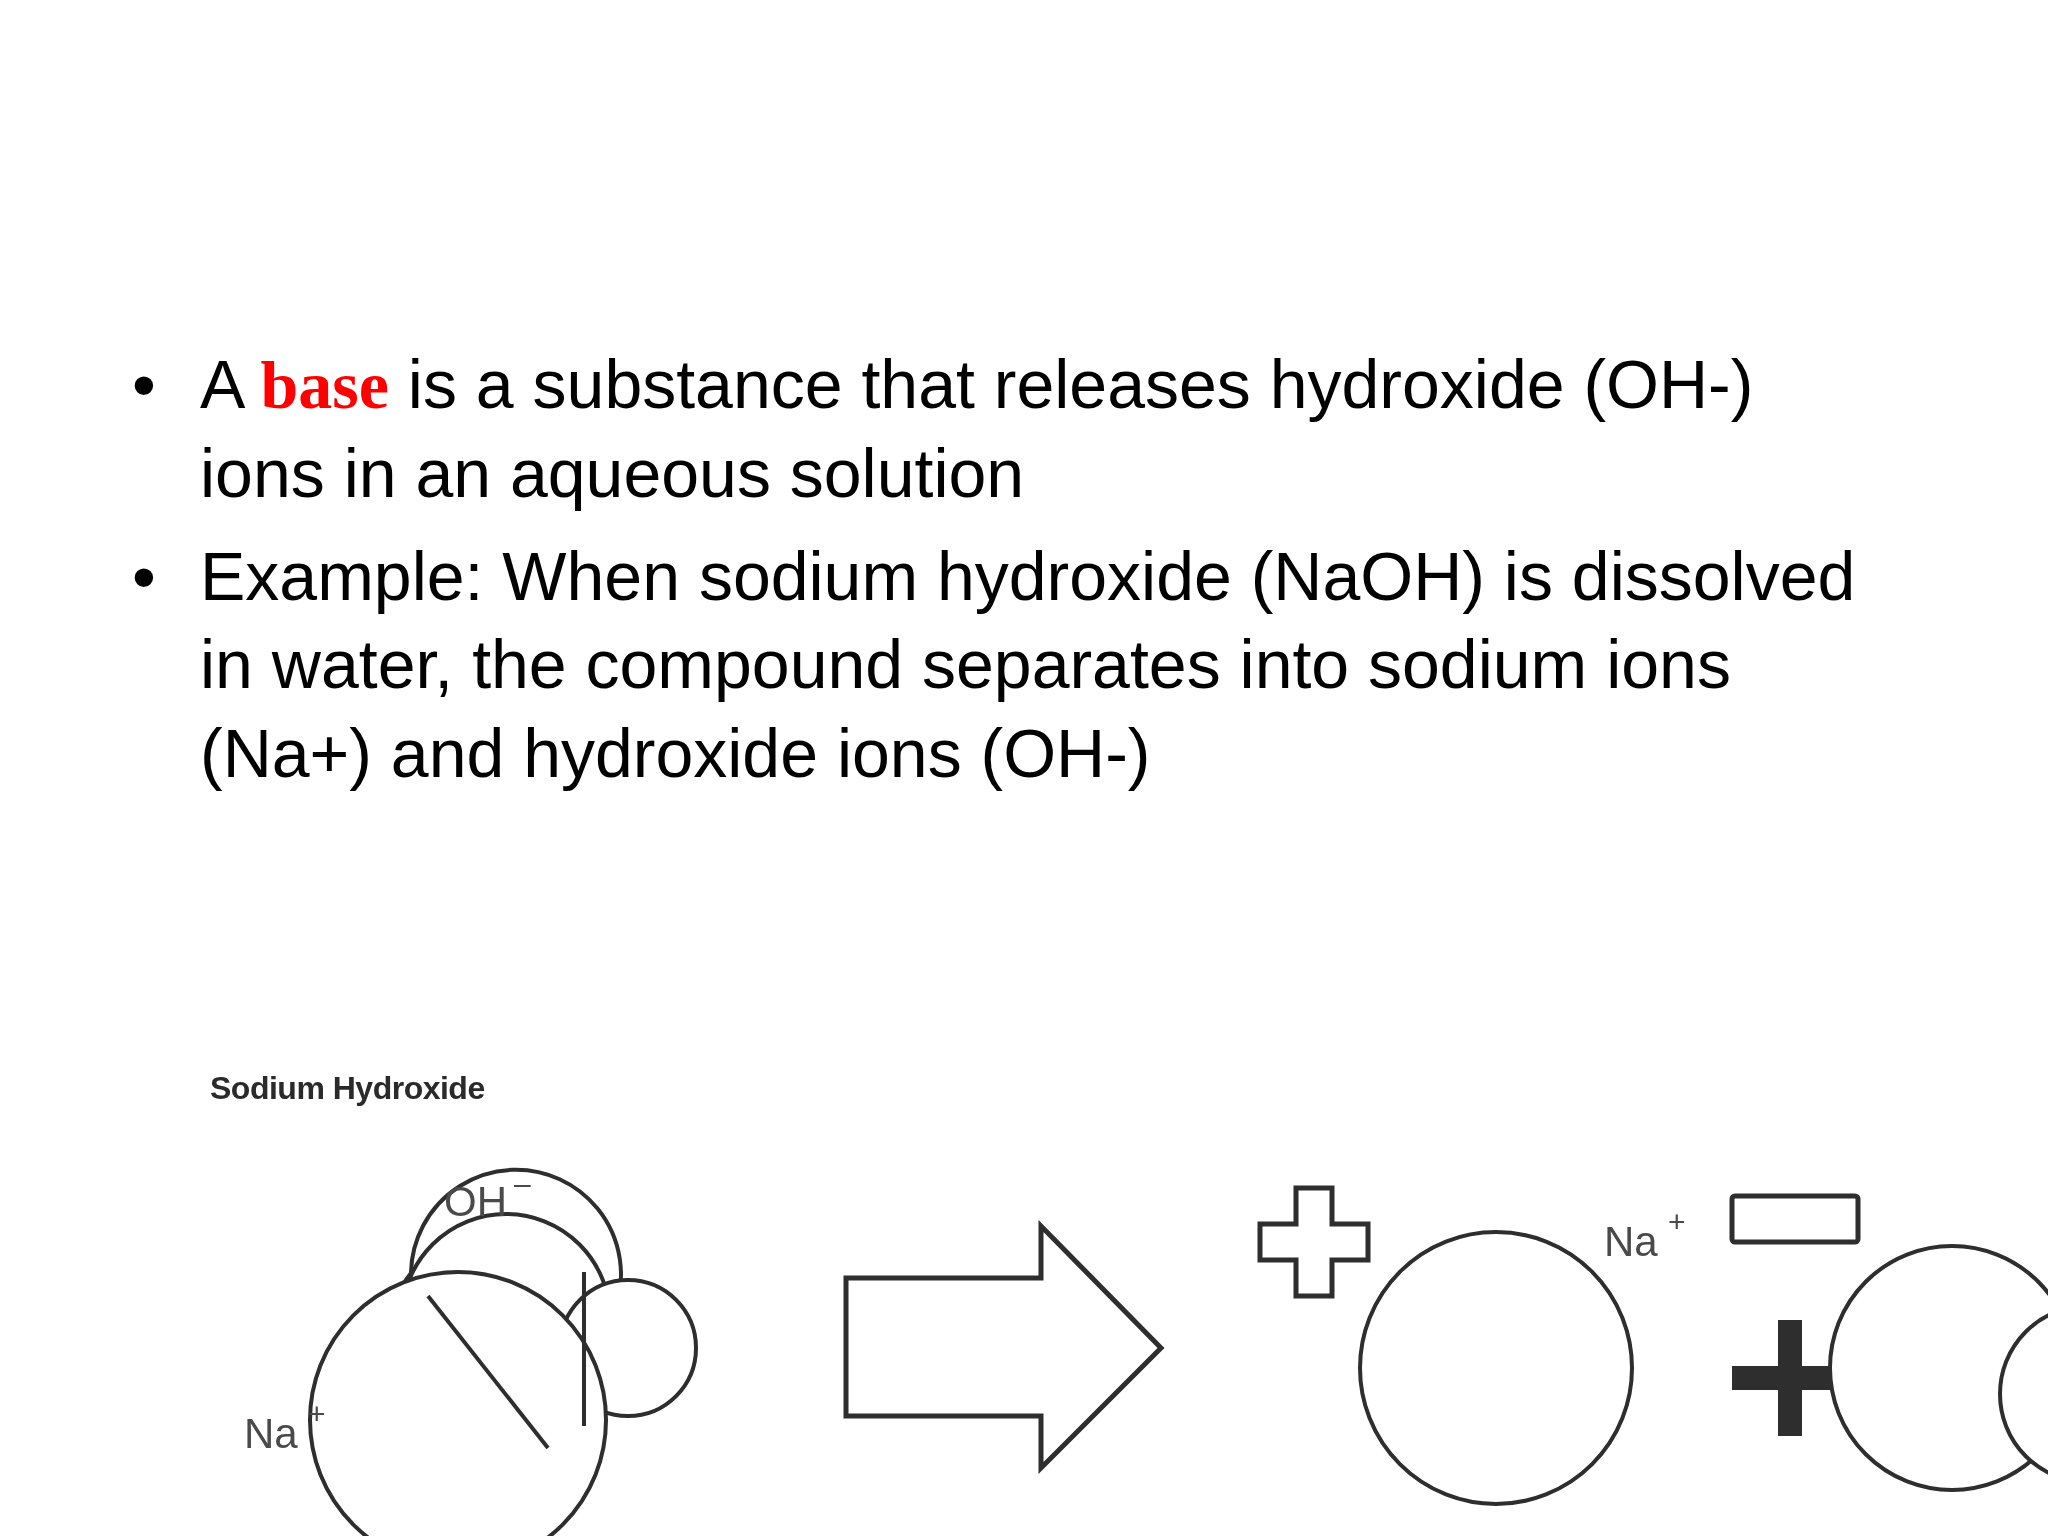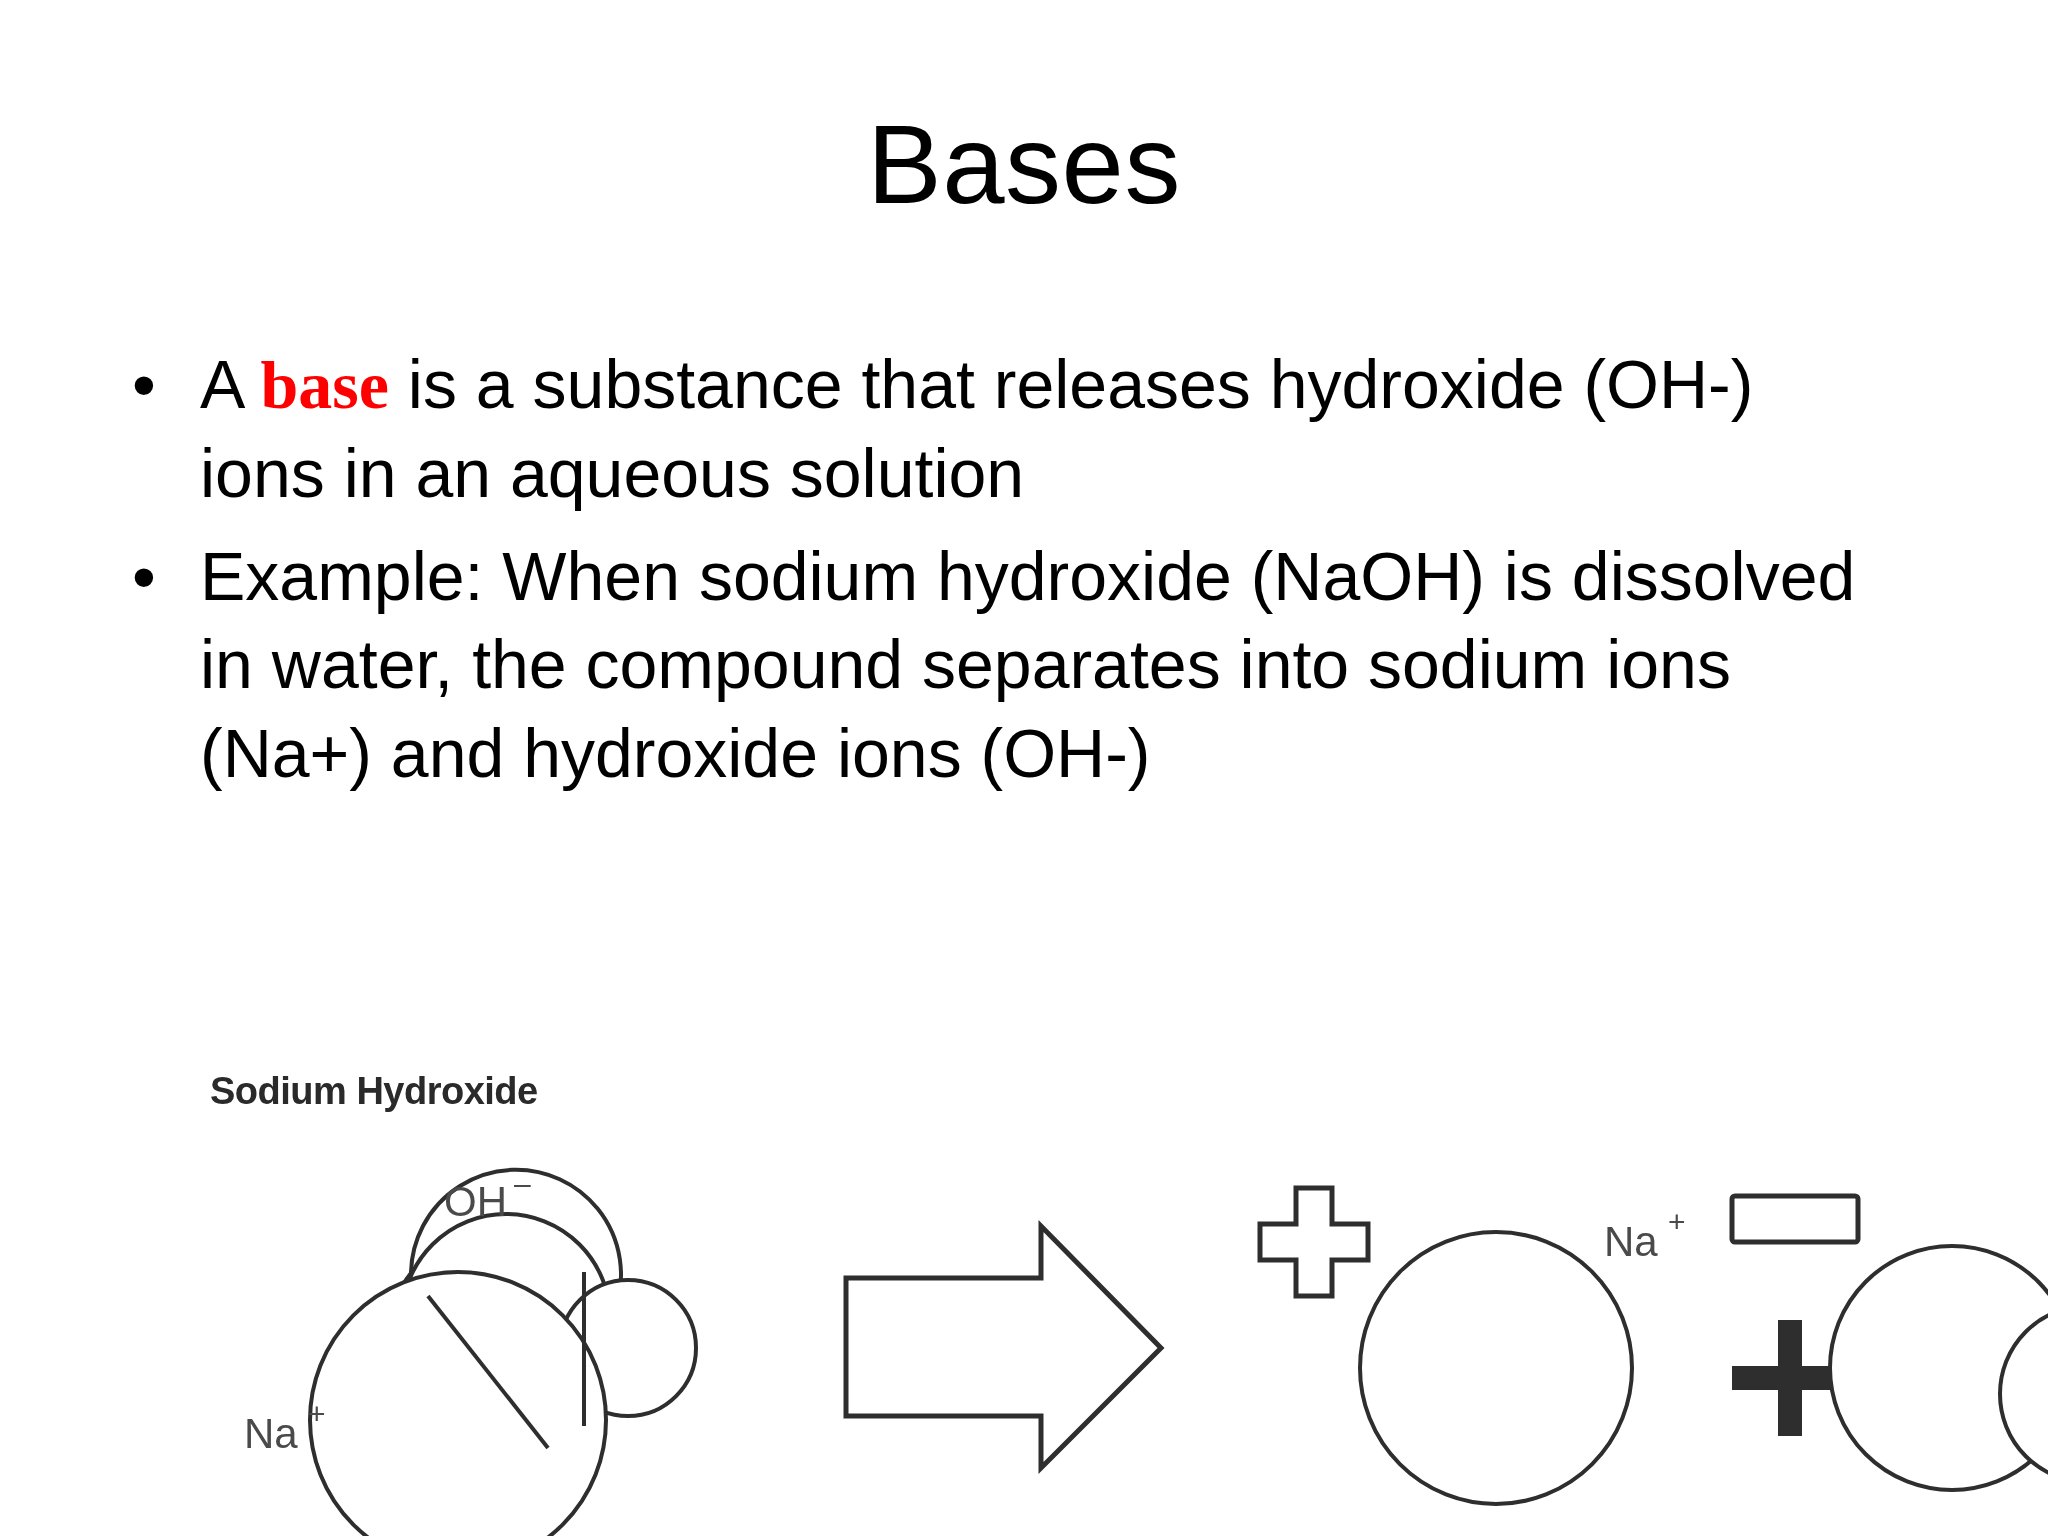--- a/index.html
+++ b/index.html
@@ -78,21 +78,21 @@
     left: 196px;
     top: 1048px;
     width: 1852px;
     height: 488px;
     overflow: hidden;
   }
   .diagram-caption {
     position: absolute;
     left: 14px;
     top: 22px;
-    font-size: 38px;
+    font-size: 32px;
     font-weight: 600;
     letter-spacing: -0.5px;
     color: #2a2a2a;
     font-family: "Liberation Sans", sans-serif;
   }
   .diagram svg {
     position: absolute;
     left: 0;
     top: 0;
   }
@@ -119,21 +119,20 @@
   .sym-solid {
     fill: #2e2e2e;
     stroke: none;
   }
 </style>
 </head>
 <body>
 
 <div class="slide">
 
-  <div class="slide-title">Bases</div>
 
   <div class="body-block">
 
     <div class="bullet-row">
       <span class="bullet-marker">•</span>
       <span class="bullet-text"><span>A </span><span class="hl-red">base</span><span> is a substance that releases hydroxide (OH-) ions in an aqueous solution</span></span>
     </div>
 
     <div class="bullet-row">
       <span class="bullet-marker">•</span>

